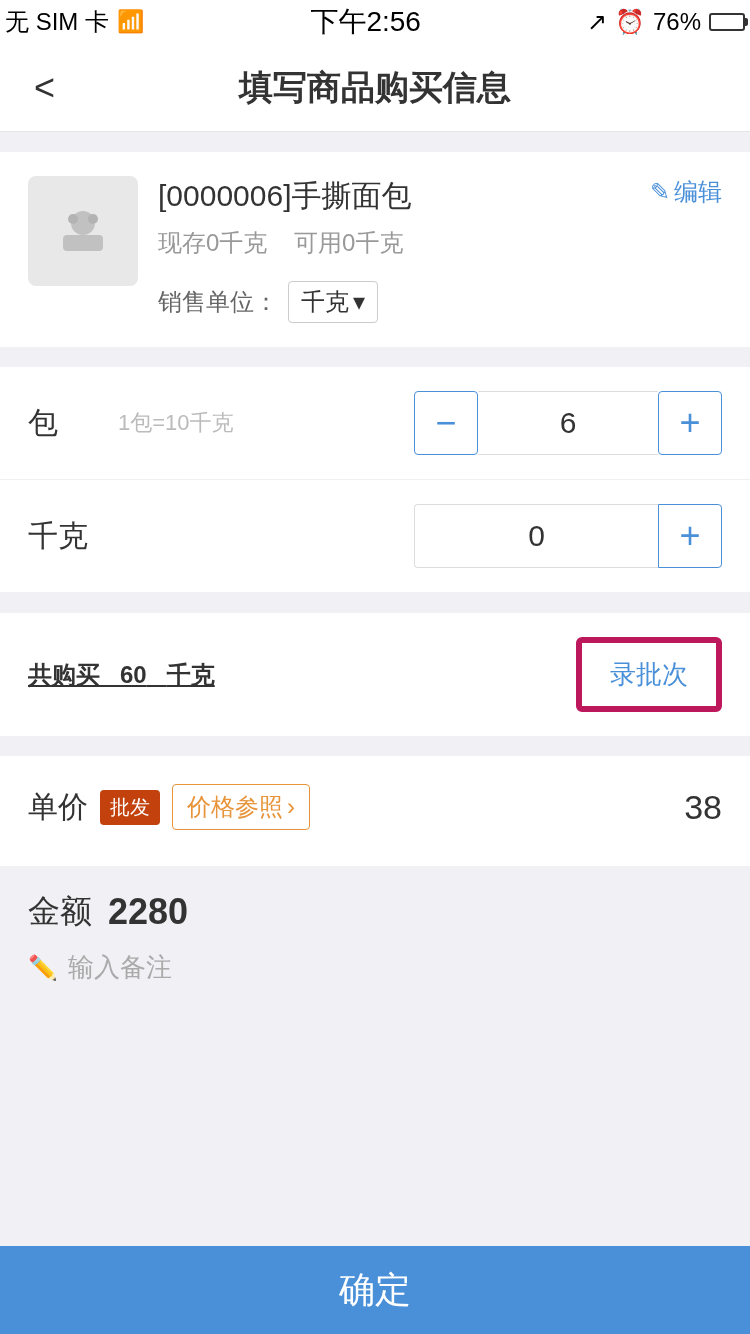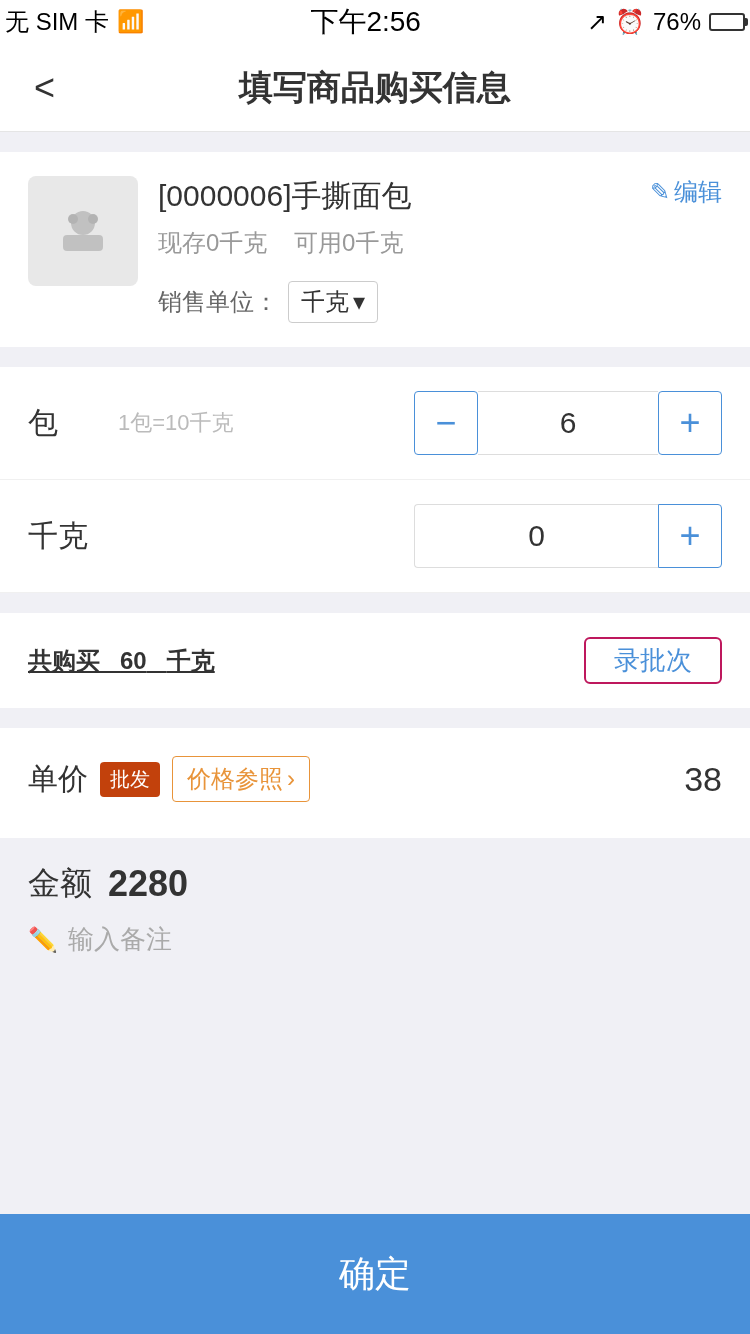--- a/index.html
+++ b/index.html
@@ -229,23 +229,23 @@
     }
     .total-text {
       font-size: 24px;
       color: #333;
       text-decoration: underline;
     }
     .total-text span {
       font-weight: bold;
     }
     .record-btn {
-      border: 2px solid #be185d;
+      border: 6px solid #be185d;
       color: #4a90d9;
-      padding: 4px 28px;
+      padding: 14px 28px;
       border-radius: 6px;
       font-size: 26px;
       background: #fff;
       cursor: pointer;
     }
 
     
     .price-section {
       background: #fff;
       margin-top: 20px;
@@ -325,21 +325,21 @@
       height: 300px;
       background: #f0f0f5;
     }
 
     
     .confirm-btn {
       position: fixed;
       bottom: 0;
       left: 0;
       width: 750px;
-      height: 120px;
+      height: 88px;
       background: #4a90d9;
       color: #fff;
       font-size: 36px;
       display: flex;
       align-items: center;
       justify-content: center;
       cursor: pointer;
       border: none;
     }
   </style>

